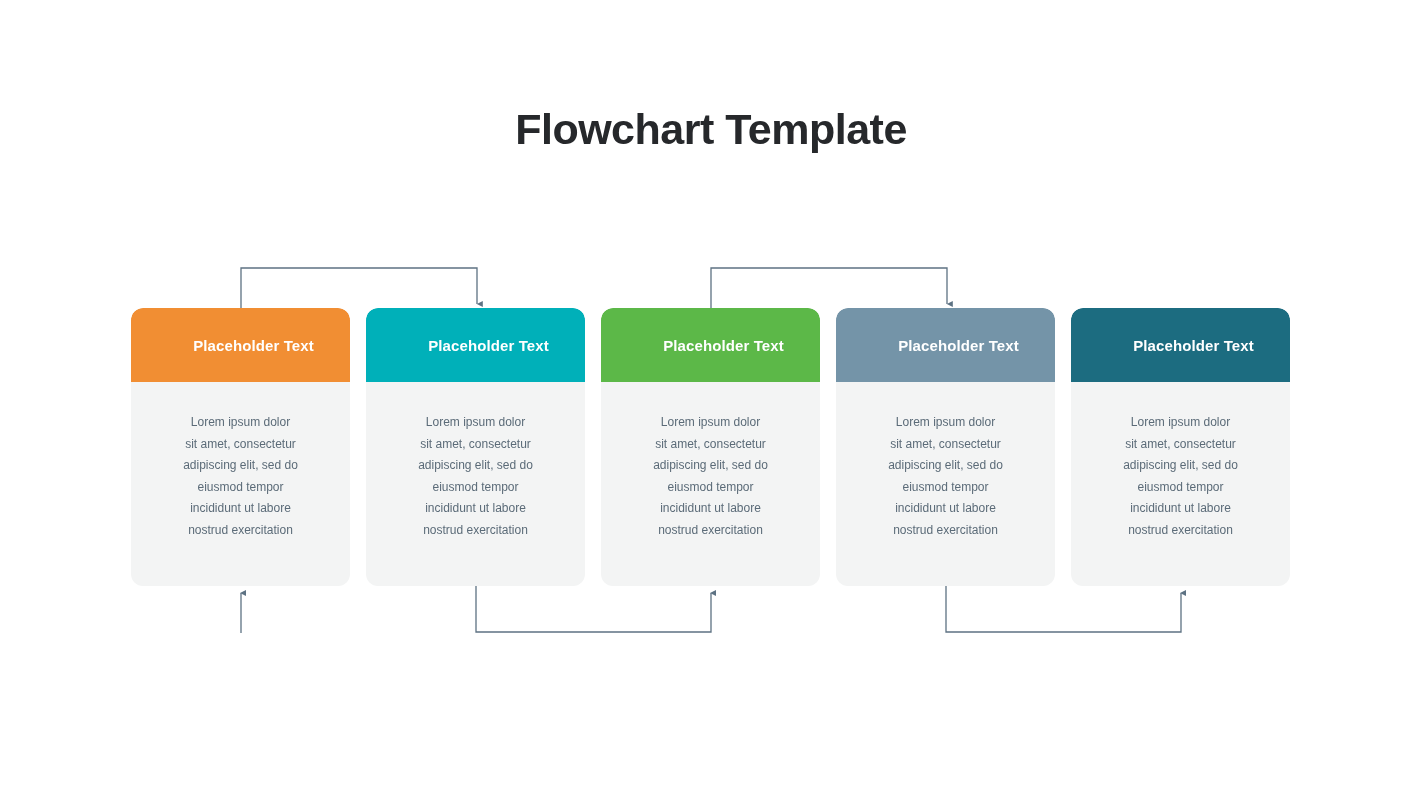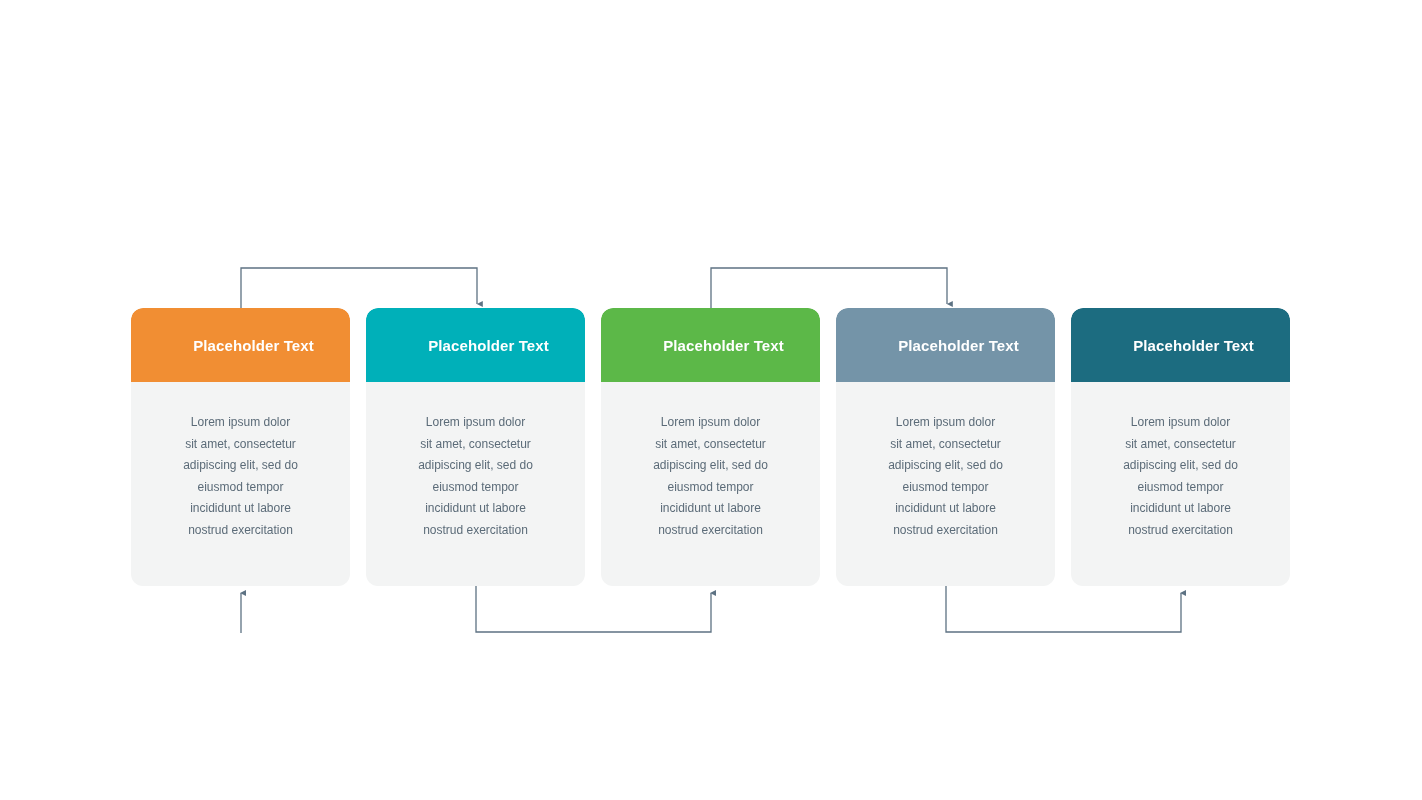--- a/index.html
+++ b/index.html
@@ -100,20 +100,21 @@
     line-height: 21.5px;
     text-align: center;
     white-space: pre-line;
   }
 </style>
 </head>
 <body style="background: rgb(255, 255, 255);">
 
 <div id="slide">
 
+  <div id="page-title">Flowchart Template</div>
 
   <svg id="connector-layer" viewBox="0 0 1422 800" width="1422" height="800" xmlns="http://www.w3.org/2000/svg">
     <defs>
       <marker id="arrow-down" markerWidth="8" markerHeight="8" refX="3.2" refY="6.4" orient="auto" markerUnits="userSpaceOnUse">
         <path d="M0.2,0.6 L6.2,0.6 L3.2,6.6 Z" fill="#5d7283"></path>
       </marker>
       <marker id="arrow-up" markerWidth="8" markerHeight="8" refX="3.2" refY="1.0" orient="auto" markerUnits="userSpaceOnUse">
         <path d="M3.2,0.0 L6.2,6.0 L0.2,6.0 Z" fill="#5d7283"></path>
       </marker>
     </defs>

